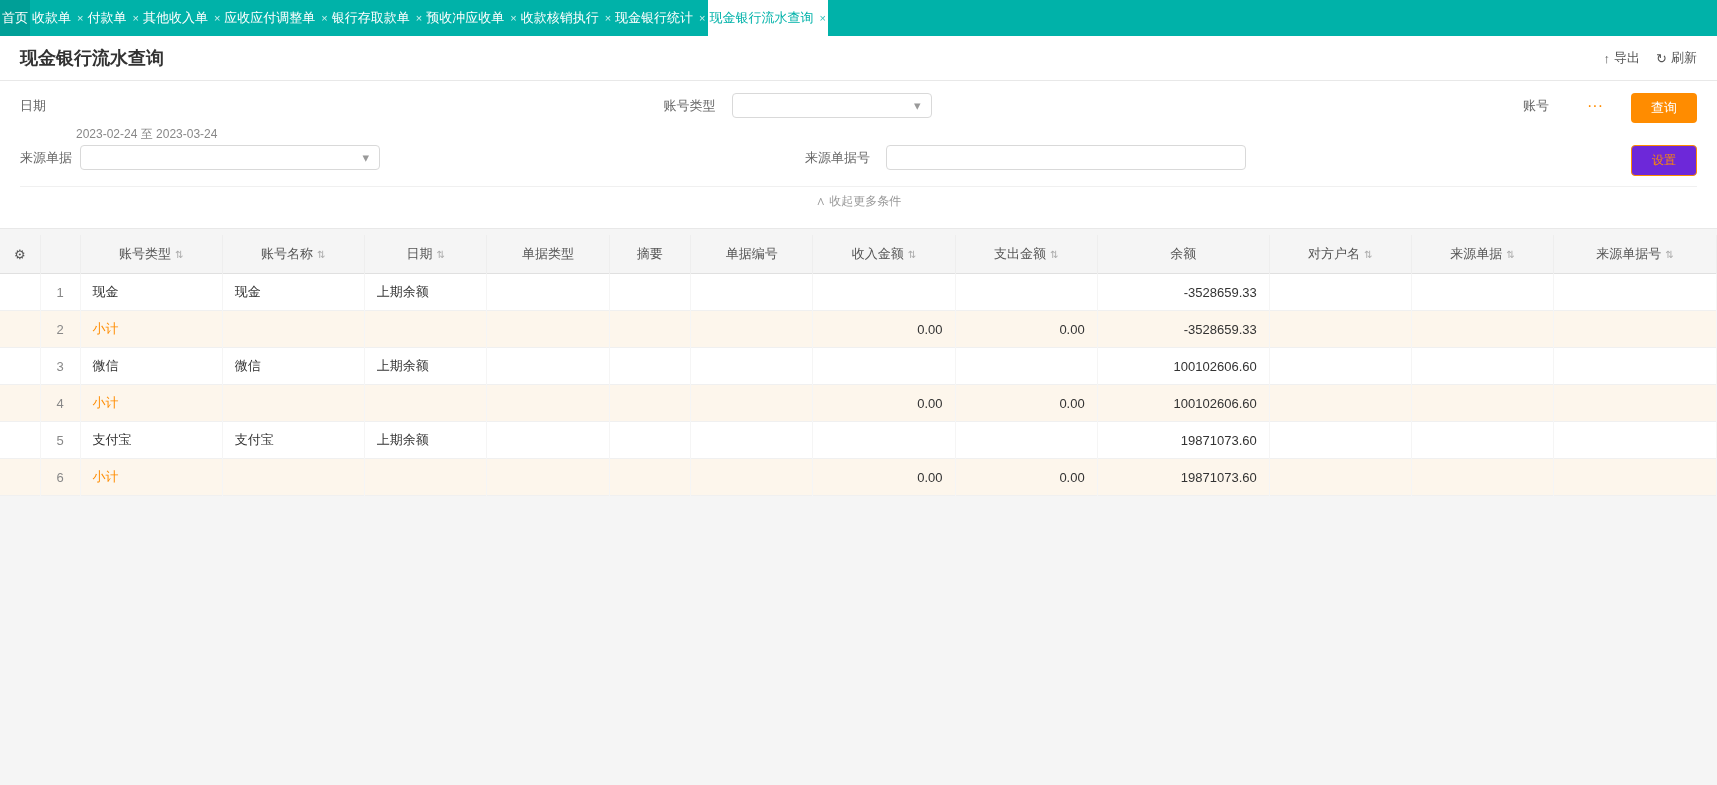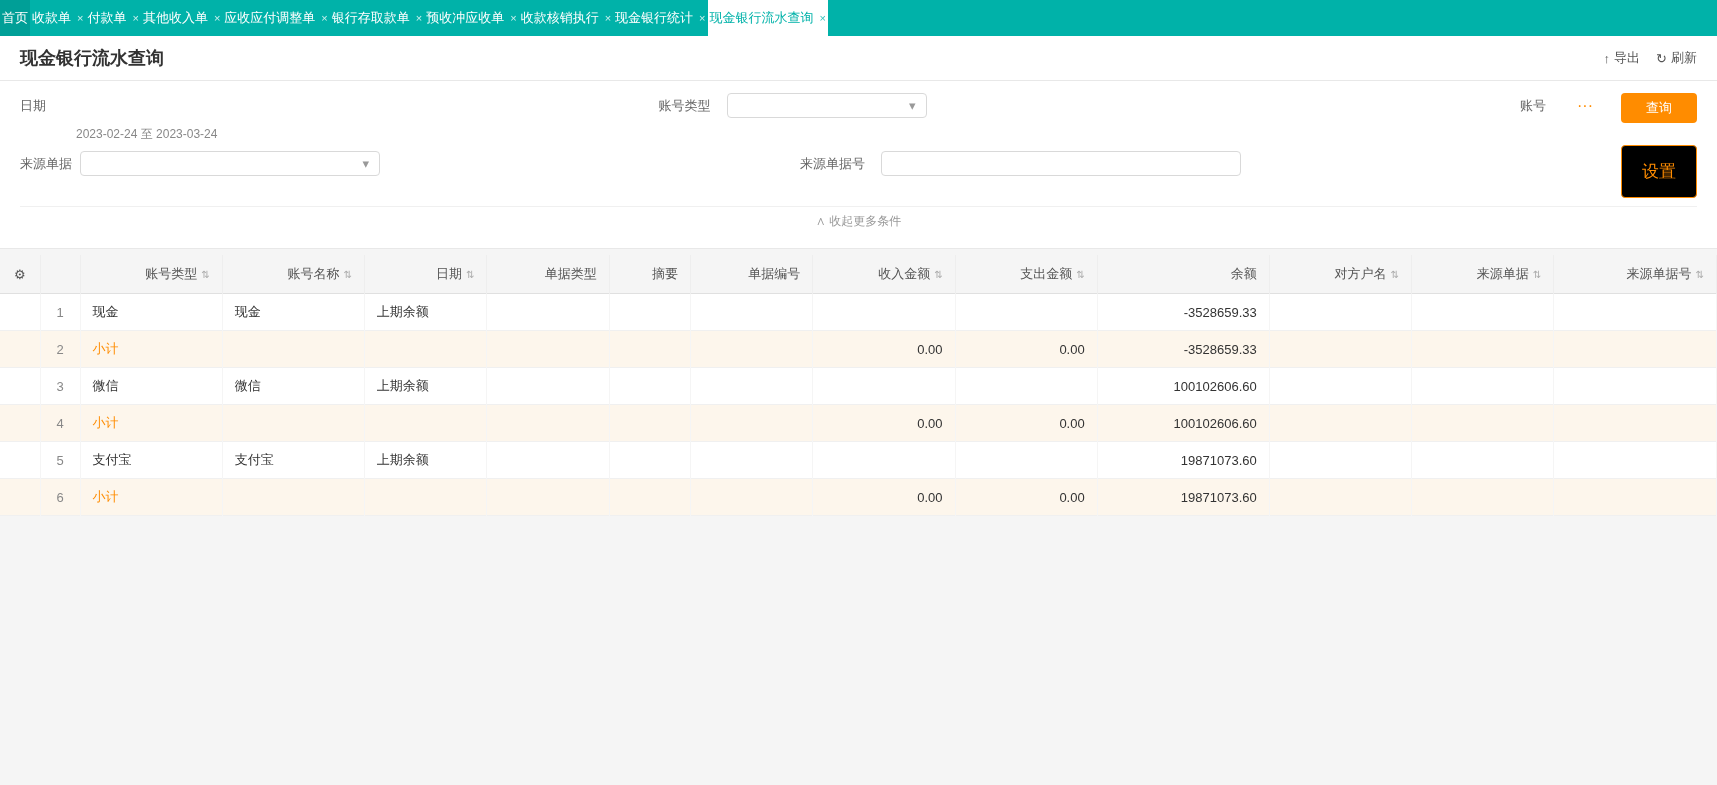--- a/index.html
+++ b/index.html
@@ -132,27 +132,27 @@
     .btn-query {
       background: #ff8c00;
       color: #fff;
       border: none;
       border-radius: 4px;
       padding: 6px 20px;
       cursor: pointer;
       font-size: 13px;
     }
     .btn-settings {
-      background: #000000;
+      background: #6d28d9;
       color: #ff8c00;
       border: 1px solid #ff8c00;
       border-radius: 4px;
-      padding: 14px 20px;
-      cursor: pointer;
-      font-size: 17px;
+      padding: 6px 20px;
+      cursor: pointer;
+      font-size: 12px;
     }
     .action-btns {
       display: flex;
       flex-direction: column;
       gap: 22px;
       margin-left: 20px;
     }
     .filter-item {
       display: flex;
       align-items: center;
@@ -180,21 +180,21 @@
       width: 100%;
       border-collapse: collapse;
       font-size: 13px;
     }
     thead tr {
       background: #f5f5f5;
       border-bottom: 1px solid #e0e0e0;
     }
     thead th {
       padding: 10px 12px;
-      text-align: right;
+      text-align: center;
       color: #555;
       font-weight: normal;
       white-space: nowrap;
       border-right: 1px solid #eee;
       cursor: pointer;
       user-select: none;
     }
     thead th .sort-icon {
       font-size: 10px;
       color: #aaa;
@@ -292,27 +292,27 @@
 
         <div class="filter-item" style="margin-left:60px;">
           <span class="filter-label">账号类型</span>
           <div class="filter-select" style="min-width:200px;">
             <span></span>
             <span style="color:#999;">▾</span>
           </div>
         </div>
         <span style="flex:1;"></span>
 
-        <div class="filter-item" style="margin-left:56px;text-align:center;">
+        <div class="filter-item" style="margin-left:56px;">
           <span class="filter-label">账号</span>
           <span class="dots-btn">···</span>
         </div>
       </div>
 
-      <div style="margin-left:48px; margin-bottom:8px;">
+      <div style="margin-left:48px; margin-bottom:2px;">
         <span class="date-range">2023-02-24 至 2023-03-24</span>
       </div>
 
       <div class="filter-row">
         <span class="filter-label">来源单据</span>
         <div class="filter-select" style="min-width:300px;">
           <span></span>
           <span style="color:#999;">▾</span>
         </div>
         <span style="flex:1;"></span>

